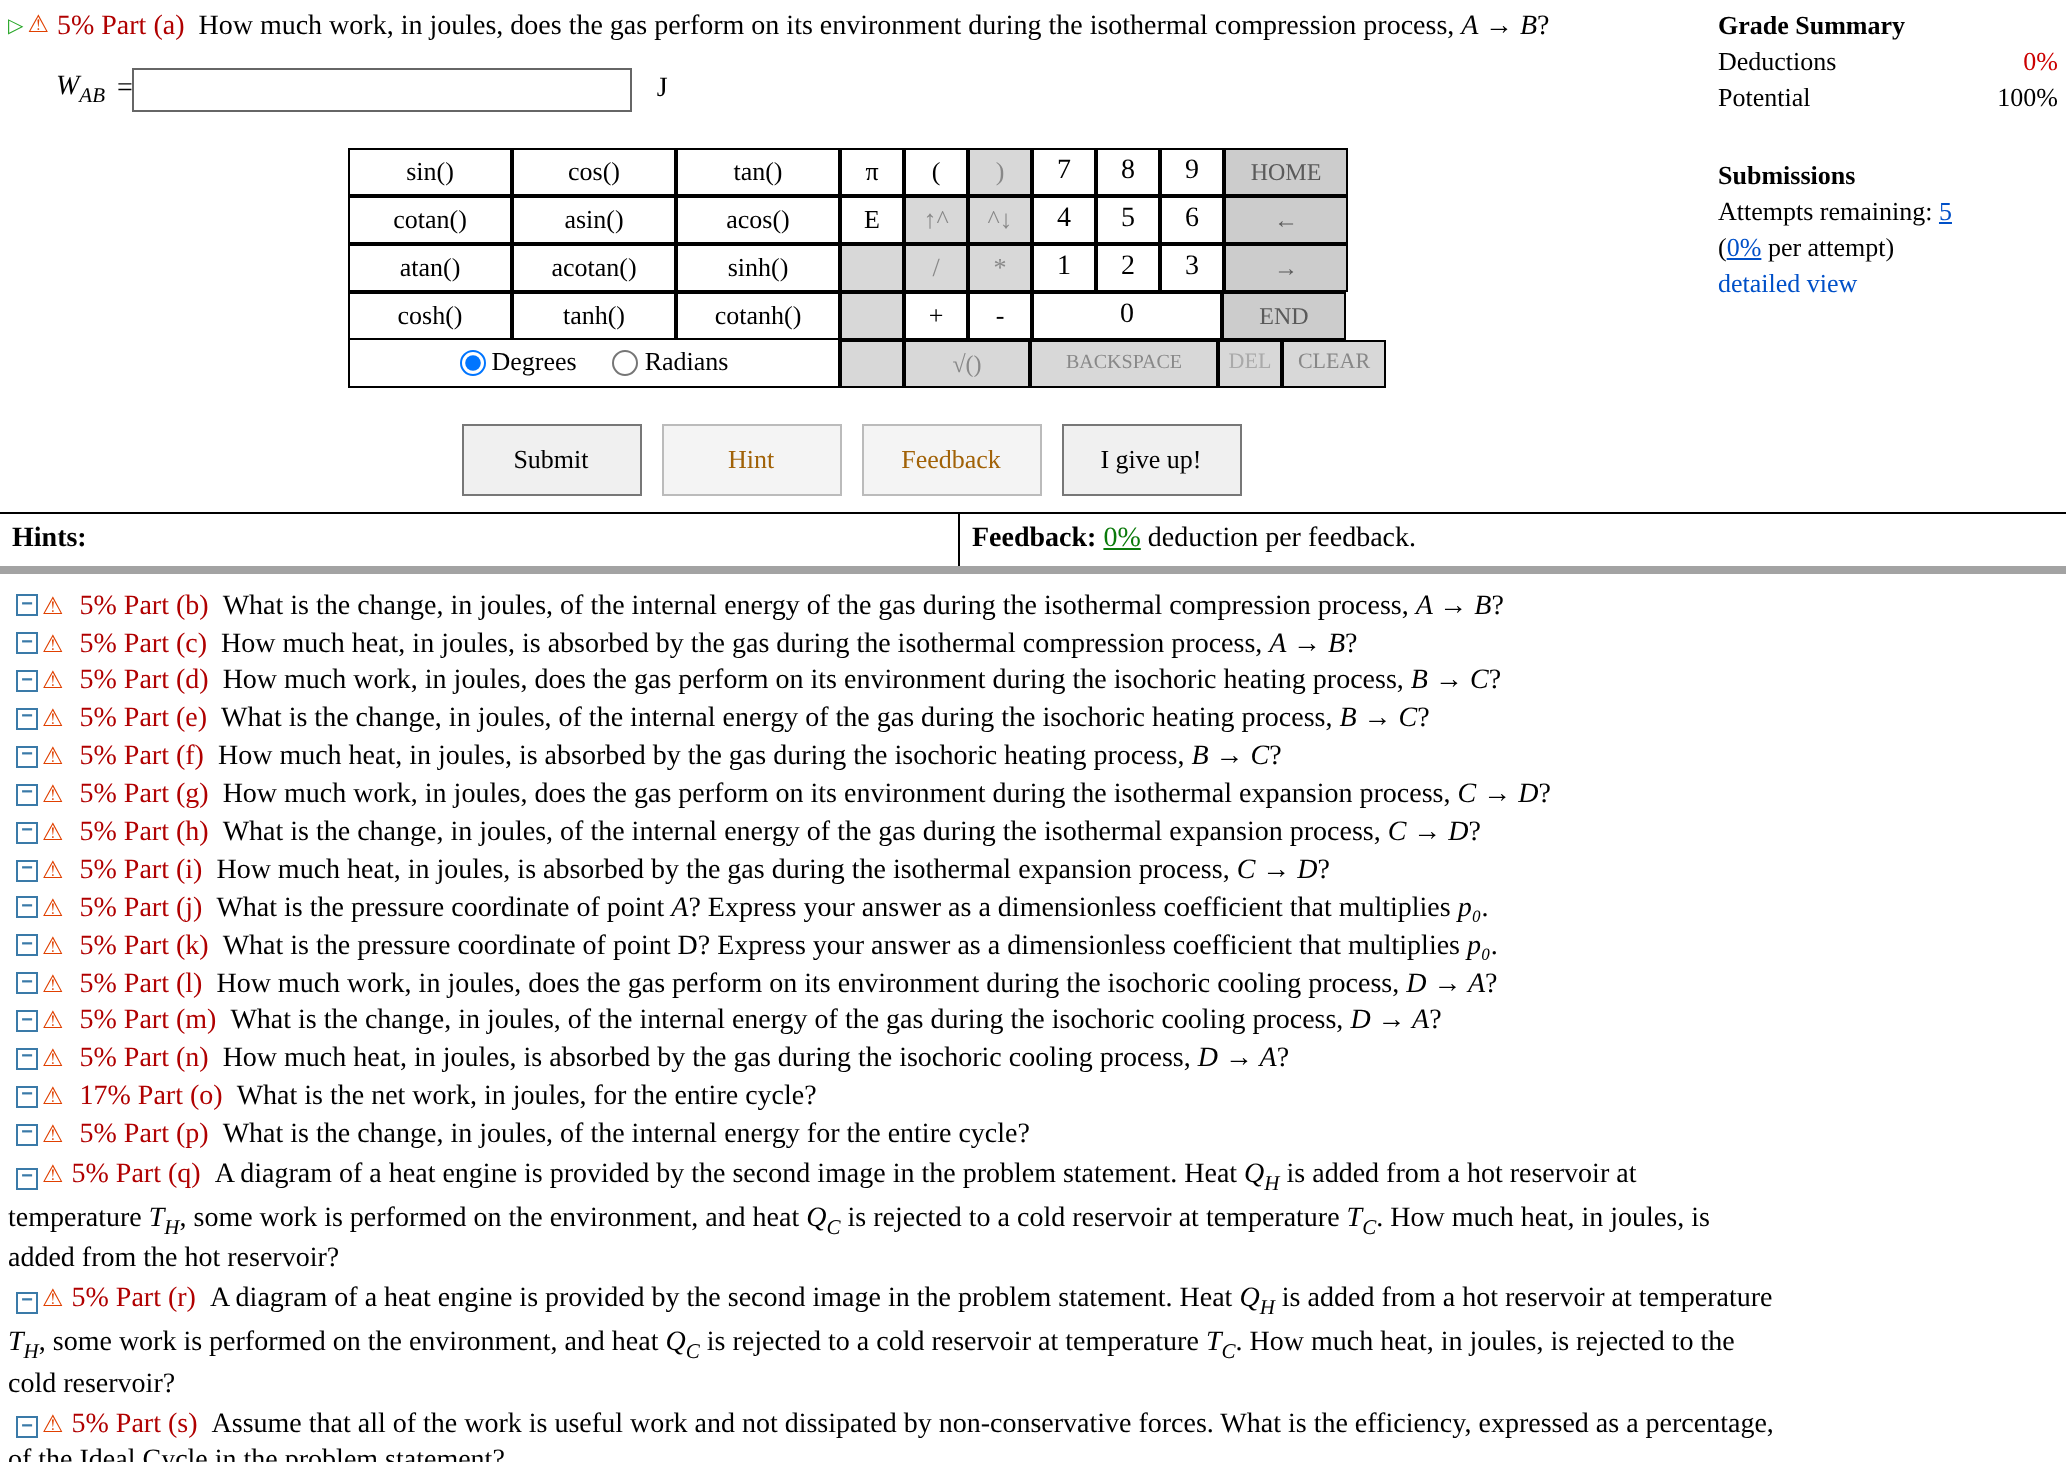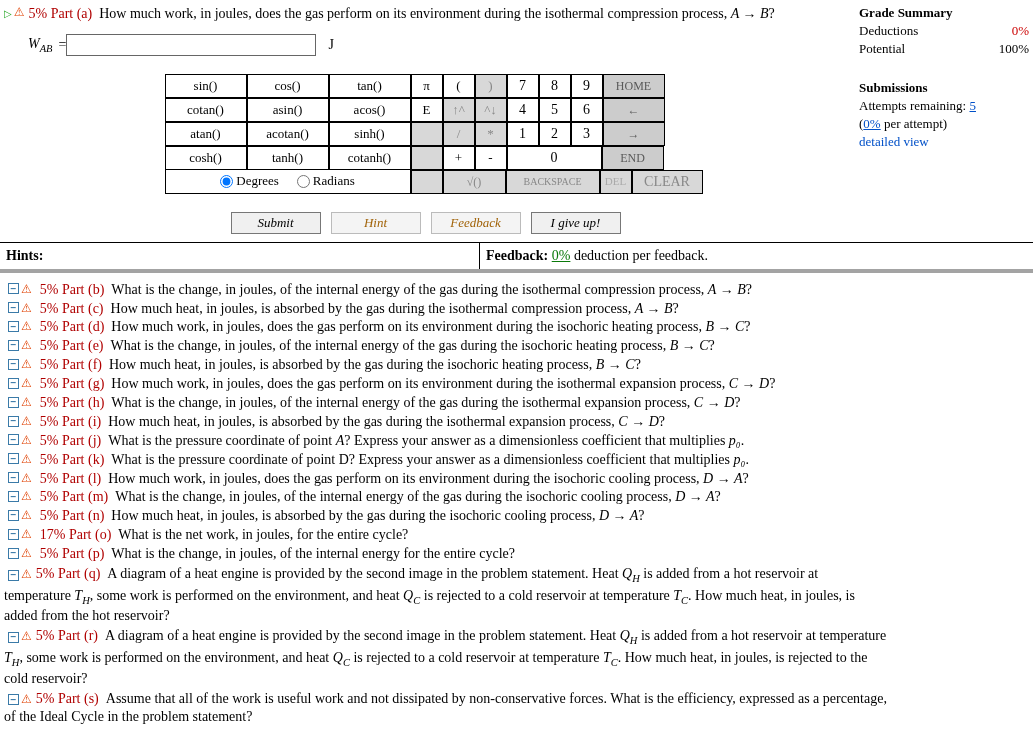--- a/index.html
+++ b/index.html
@@ -96,21 +96,21 @@
     margin: 0;
   }
   .kfunc { width: 82px; }
   .knarrow { width: 32px; }
   .knum { width: 32px; font-size: 14px; }
   .knum2 { width: 63px; }
   .kwide { width: 62px; background: #ccc; color: #5a5a5a; font-size: 12px; }
   .kdim { background: #d8d8d8; color: #888; }
   .kback { width: 94px; background: #d8d8d8; color: #888; font-size: 10px;}
   .kdel { width: 32px; background: #d8d8d8; color: #aaa; font-size: 11px;}
-  .kclear { width: 71px; background: #d8d8d8; color: #888; font-size: 14px;}
+  .kclear { width: 52px; background: #d8d8d8; color: #888; font-size: 11px;}
   .angle-row {
     border: 1px solid #000;
     border-top: none;
     width: 246px;
     height: 24px;
     display: flex;
     align-items: center;
     justify-content: center;
     gap: 18px;
     font-size: 13px;
@@ -119,29 +119,28 @@
   .radio { display: inline-flex; align-items: center; gap: 3px; }
   .radio input { margin: 0; }
   .action-row {
     display: flex;
     justify-content: center;
     gap: 10px;
     padding: 12px 0 8px 0;
   }
   .action-btn {
     width: 90px;
-    height: 22px;
+    height: 36px;
     border: 1px solid #777;
     background: #f0f0f0;
     font-family: "Times New Roman", serif;
     font-size: 13px;
     display: flex;
     align-items: center;
     justify-content: center;
-    font-style: italic;
   }
   .action-btn.dim { color: #a16207; border-color: #bbb; background:#f4f4f4; }
   .hints-row {
     display: flex;
     border-bottom: 4px solid #a3a3a3;
   }
   .hints-left {
     width: 480px;
     border-right: 1px solid #000;
     padding: 3px 6px;

